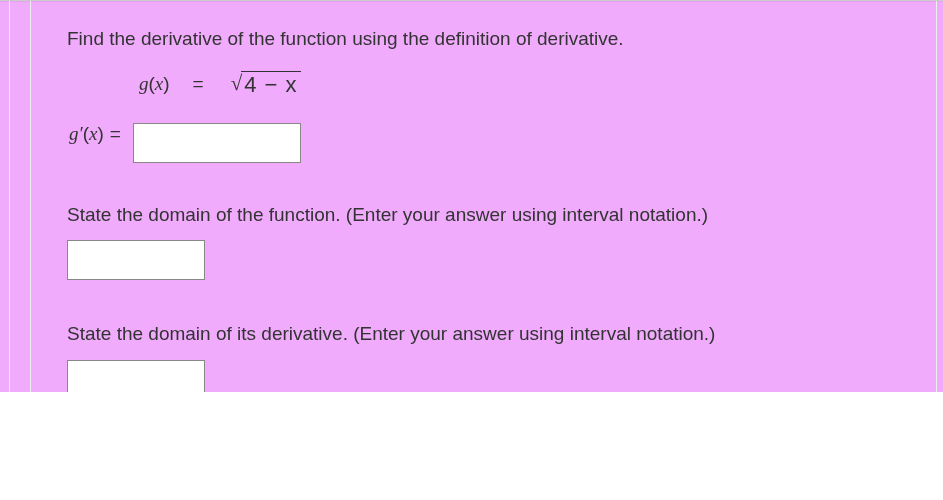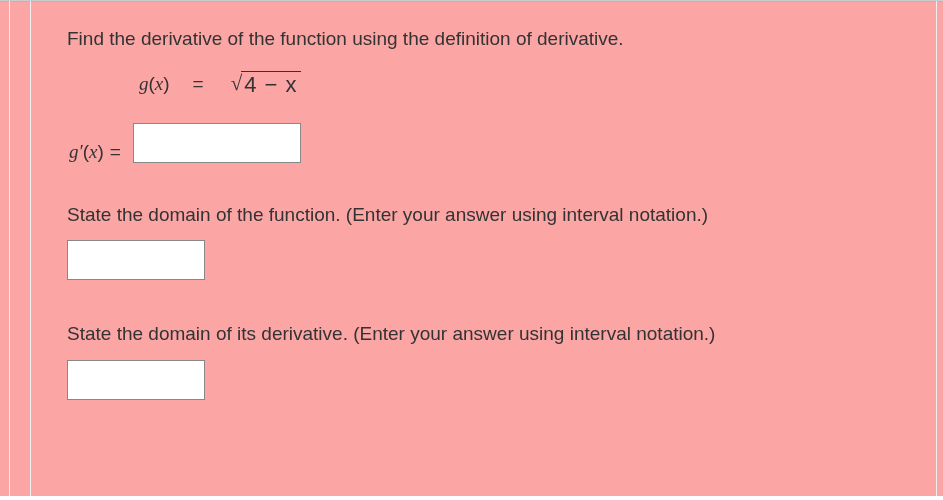--- a/index.html
+++ b/index.html
@@ -5,23 +5,23 @@
   * { box-sizing: border-box; }
   body {
     margin: 0;
     font-family: Arial, Helvetica, sans-serif;
     font-size: 19px;
     color: #333;
     background: #fff;
   }
   .page {
     width: 943px;
-    height: 496px;
+    height: 392px;
     position: relative;
-    background: #fca5a5;
+    background: #f0abfc;
   }
   .top-line {
     position: absolute;
     top: 0;
     left: 0;
     right: 0;
     height: 1px;
     background: #ccc;
     box-shadow: 0 1px 1px rgba(0,0,0,0.06);
   }
@@ -86,21 +86,21 @@
     display: inline-block;
     border-top: 1.4px solid #333;
     padding: 2px 3px 1px 3px;
     margin-left: -1px;
     font-size: 22px;
     line-height: 1;
     letter-spacing: 1px;
   }
   .deriv-row {
     display: flex;
-    align-items: flex-end;
+    align-items: flex-start;
     gap: 12px;
     margin: 6px 0 38px 0;
     padding-left: 2px;
   }
   .deriv-label {
     font-size: 19px;
     display: inline-flex;
     align-items: center;
     gap: 6px;
   }

